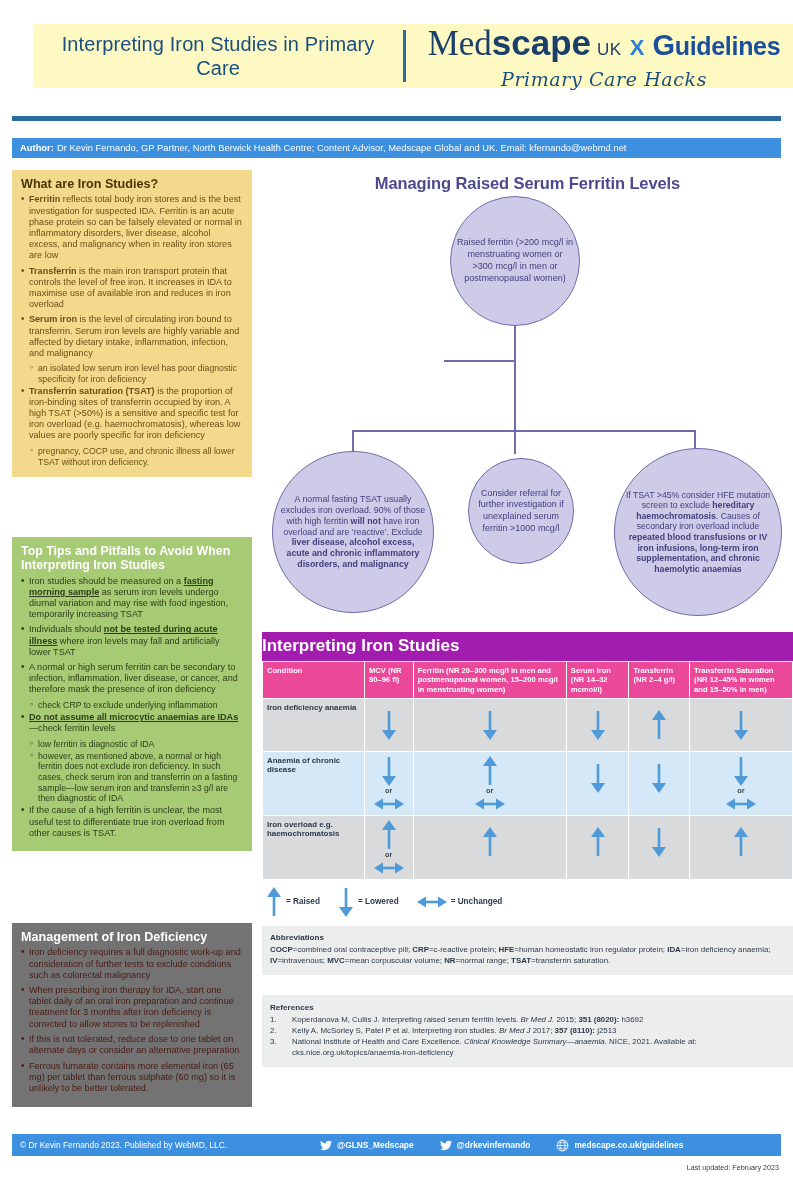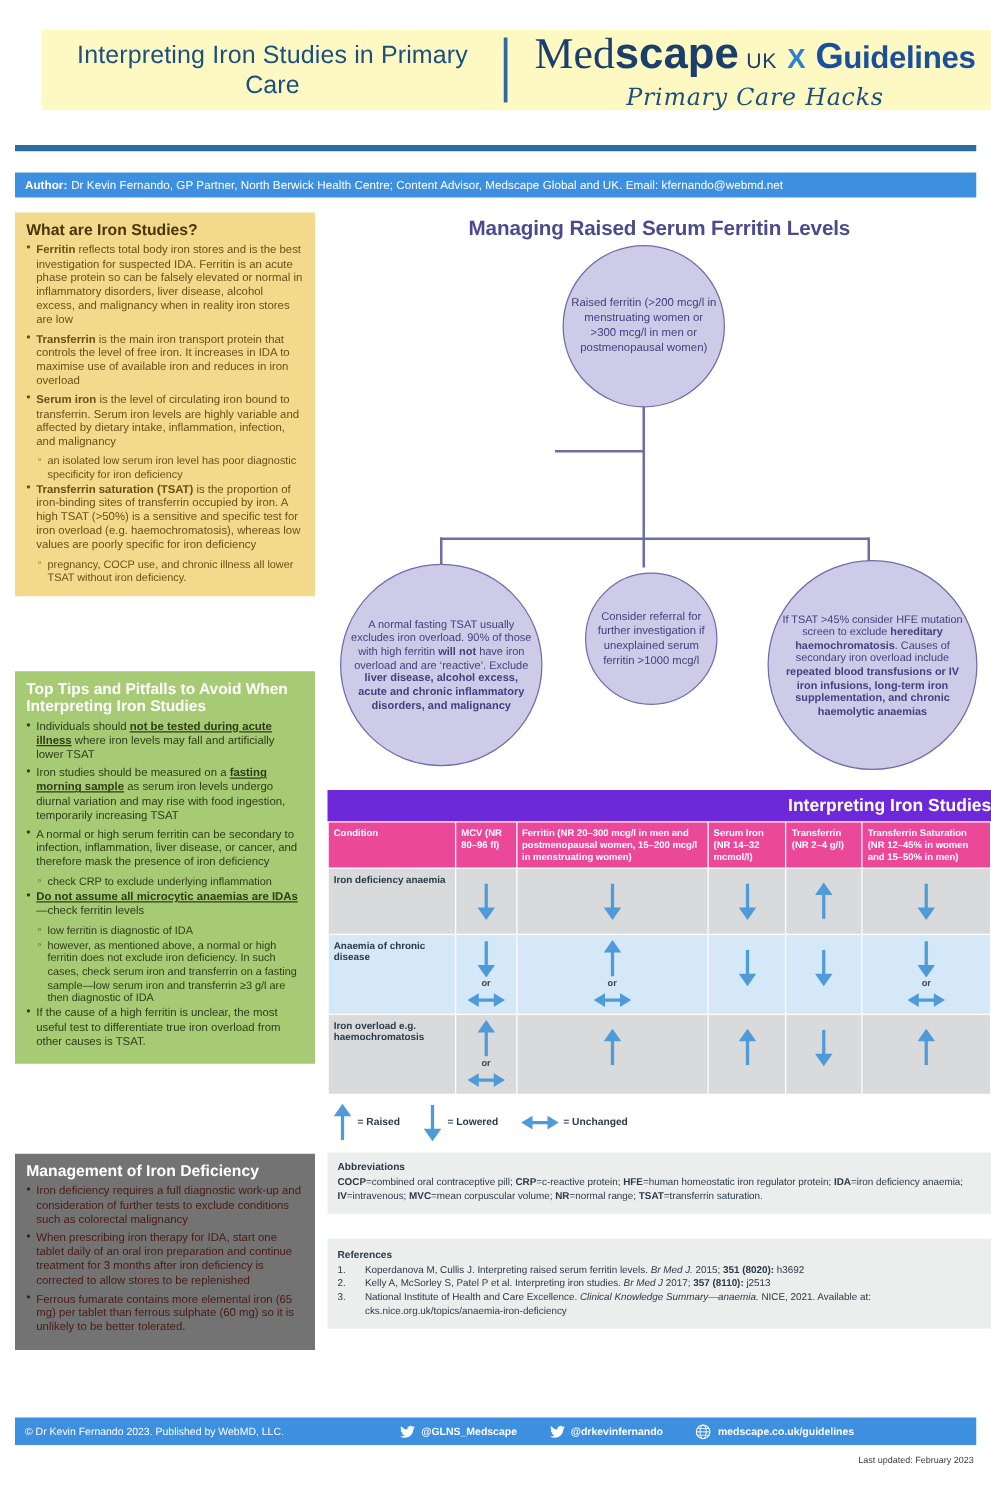--- a/index.html
+++ b/index.html
@@ -69,22 +69,22 @@
   .n-top{left:188px;top:28px;width:130px;height:130px;font-size:9.1px;line-height:1.3;}
   .n-check{left:78px;top:141px;width:104px;height:104px;font-size:9px;line-height:1.32;}
   .n-left{left:10px;top:283px;width:162px;height:162px;font-size:8.8px;line-height:1.24;}
   .n-mid{left:206px;top:290px;width:106px;height:106px;font-size:9px;line-height:1.3;}
   .n-right{left:352px;top:280px;width:168px;height:168px;font-size:8.7px;line-height:1.22;}
   .lineV,.lineH{position:absolute;background:#6f6cab;}
   .lineV{width:1.6px;} .lineH{height:1.6px;}
 
   
   .tbl-wrap{position:absolute;left:262px;top:632px;width:531px;}
-  .tbl-title{background:#6d28d9;color:#fff;text-align:right;font-weight:700;
-             font-size:14px;padding:4px 0 5px;}
+  .tbl-title{background:#a21caf;color:#fff;text-align:left;font-weight:700;
+             font-size:17px;padding:4px 0 5px;}
   table.iron{width:100%;border-collapse:separate;border-spacing:1.5px;font-size:7.6px;}
   table.iron th{background:#ec4899;color:#fff;text-align:left;vertical-align:top;
                 padding:4px 4px;font-weight:700;line-height:1.22;}
   table.iron td{vertical-align:top;padding:4px 4px;color:#2b3a49;line-height:1.2;
                 font-weight:700;font-size:7.9px;}
   td.cond{width:93px;}
   tr.r-odd td{background:#d9dadb;}
   tr.r-even td{background:#d4e8f7;}
   td.arrowcell{text-align:center;font-weight:400;color:#3f464d;font-size:7.6px;}
   .arrowstack{display:flex;flex-direction:column;align-items:center;justify-content:center;
@@ -154,36 +154,37 @@
         <li><b>Serum iron</b> is the level of circulating iron bound to transferrin. Serum iron levels are highly variable and affected by dietary intake, inflammation, infection, and malignancy</li>
         <li class="sub">an isolated low serum iron level has poor diagnostic specificity for iron deficiency</li>
         <li><b>Transferrin saturation (TSAT)</b> is the proportion of iron-binding sites of transferrin occupied by iron. A high TSAT (&gt;50%) is a sensitive and specific test for iron overload (e.g. haemochromatosis), whereas low values are poorly specific for iron deficiency</li>
         <li class="sub">pregnancy, COCP use, and chronic illness all lower TSAT without iron deficiency.</li>
       </ul>
   </div>
 
   <div class="panel p-green">
     <h2>Top Tips and Pitfalls to Avoid When Interpreting Iron Studies</h2>
     <ul>
+        <li>Iron studies should be measured on a <u><b>fasting morning sample</b></u> as serum iron levels undergo diurnal variation and may rise with food ingestion, temporarily increasing TSAT</li>
         <li>Individuals should <u><b>not be tested during acute illness</b></u> where iron levels may fall and artificially lower TSAT</li>
-        <li>Iron studies should be measured on a <u><b>fasting morning sample</b></u> as serum iron levels undergo diurnal variation and may rise with food ingestion, temporarily increasing TSAT</li>
         <li>A normal or high serum ferritin can be secondary to infection, inflammation, liver disease, or cancer, and therefore mask the presence of iron deficiency</li>
         <li class="sub">check CRP to exclude underlying inflammation</li>
         <li><u><b>Do not assume all microcytic anaemias are IDAs</b></u>—check ferritin levels</li>
         <li class="sub">low ferritin is diagnostic of IDA</li>
         <li class="sub">however, as mentioned above, a normal or high ferritin does not exclude iron deficiency. In such cases, check serum iron and transferrin on a fasting sample—low serum iron and transferrin ≥3 g/l are then diagnostic of IDA</li>
         <li>If the cause of a high ferritin is unclear, the most useful test to differentiate true iron overload from other causes is TSAT.</li>
       </ul>
   </div>
 
   <div class="panel p-red">
     <h2>Management of Iron Deficiency</h2>
     <ul>
         <li>Iron deficiency requires a full diagnostic work-up and consideration of further tests to exclude conditions such as colorectal malignancy</li>
         <li>When prescribing iron therapy for IDA, start one tablet daily of an oral iron preparation and continue treatment for 3 months after iron deficiency is corrected to allow stores to be replenished</li>
+        <li>If this is not tolerated, reduce dose to one tablet on alternate days or consider an alternative preparation</li>
         <li>Ferrous fumarate contains more elemental iron (65 mg) per tablet than ferrous sulphate (60 mg) so it is unlikely to be better tolerated.</li>
       </ul>
   </div>
 
   <div class="flow">
     <div class="flow-title">Managing Raised Serum Ferritin Levels</div>
 
     <div class="lineV" style="left:252px;top:156px;height:130px;"></div>
     <div class="lineH" style="left:182px;top:192px;width:71px;"></div>
     <div class="lineH" style="left:90px;top:262px;width:343px;"></div>

